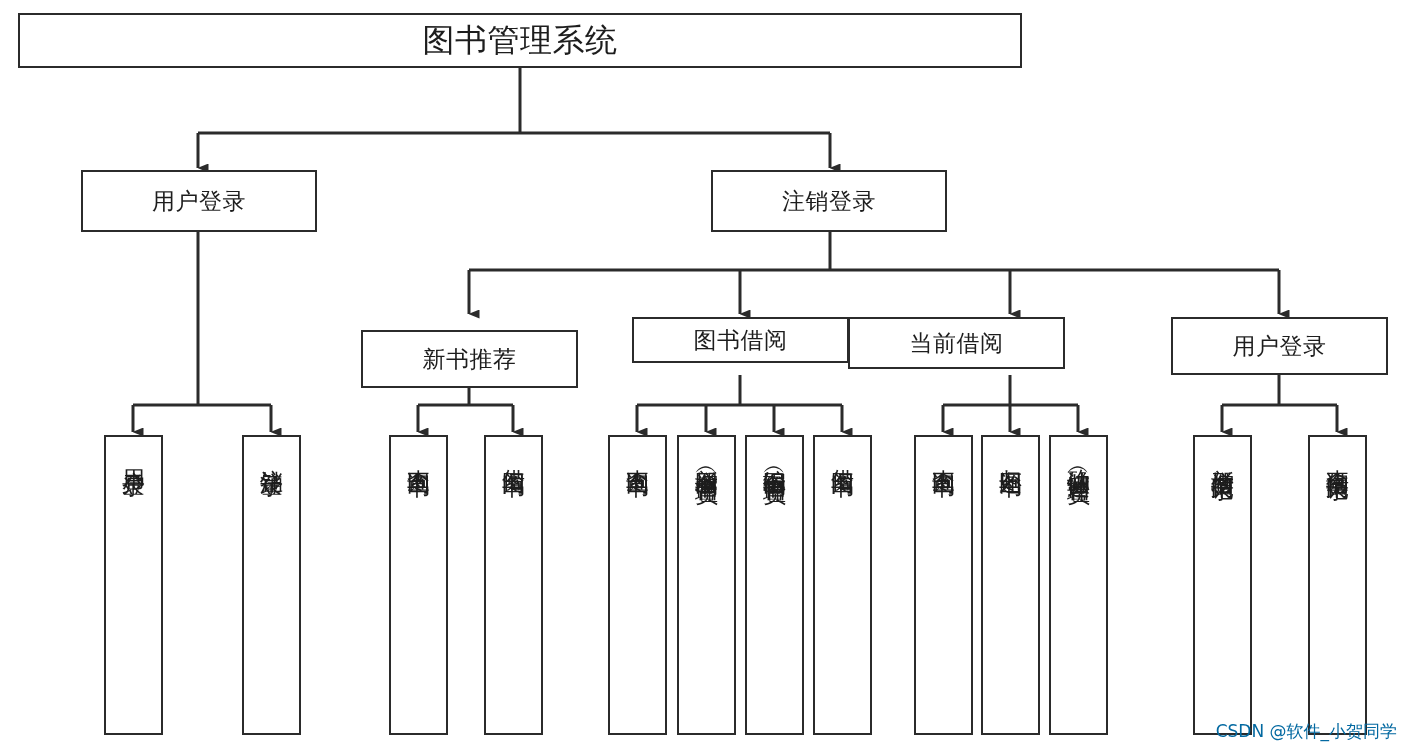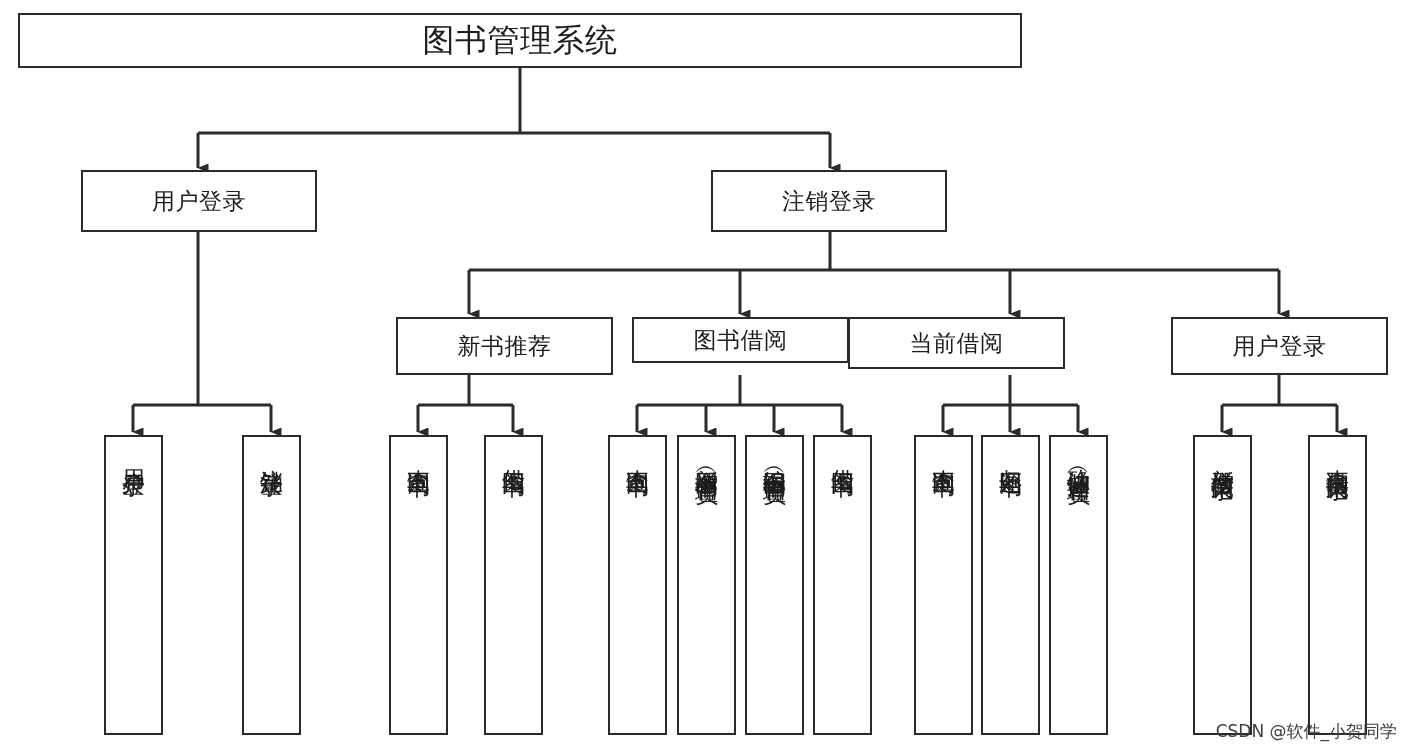--- a/index.html
+++ b/index.html
@@ -61,21 +61,21 @@
     font-size: 23px;
     line-height: 1.18;
     letter-spacing: 2px;
     white-space: nowrap;
   }
   #watermark {
     position: absolute;
     right: 8px;
     bottom: 4px;
     font-size: 17px;
-    color: #404040;
+    color: #0369a1;
     font-family: "DejaVu Sans", "Liberation Sans", sans-serif;
     white-space: nowrap;
     pointer-events: none;
   }
 </style>
 </head>
 <body>
 
 <div id="diagram-root">
 
@@ -133,21 +133,21 @@
     <span class="node-label">图书管理系统</span>
   </div>
 
   <div class="node horiz" style="left:81px; top:170px; width:236px; height:62px;">
     <span class="node-label">用户登录</span>
   </div>
   <div class="node horiz" style="left:711px; top:170px; width:236px; height:62px;">
     <span class="node-label">注销登录</span>
   </div>
 
-  <div class="node horiz" style="left:361px; top:317px; width:217px; height:58px;margin-left:35px;">
+  <div class="node horiz" style="left:361px; top:330px; width:217px; height:58px;">
     <span class="node-label">新书推荐</span>
   </div>
   <div class="node horiz" style="left:632px; top:317px; width:217px; height:46px;">
     <span class="node-label">图书借阅</span>
   </div>
   <div class="node horiz" style="left:848px; top:317px; width:217px; height:52px;">
     <span class="node-label">当前借阅</span>
   </div>
   <div class="node horiz" style="left:1171px; top:317px; width:217px; height:58px;">
     <span class="node-label">用户登录</span>

